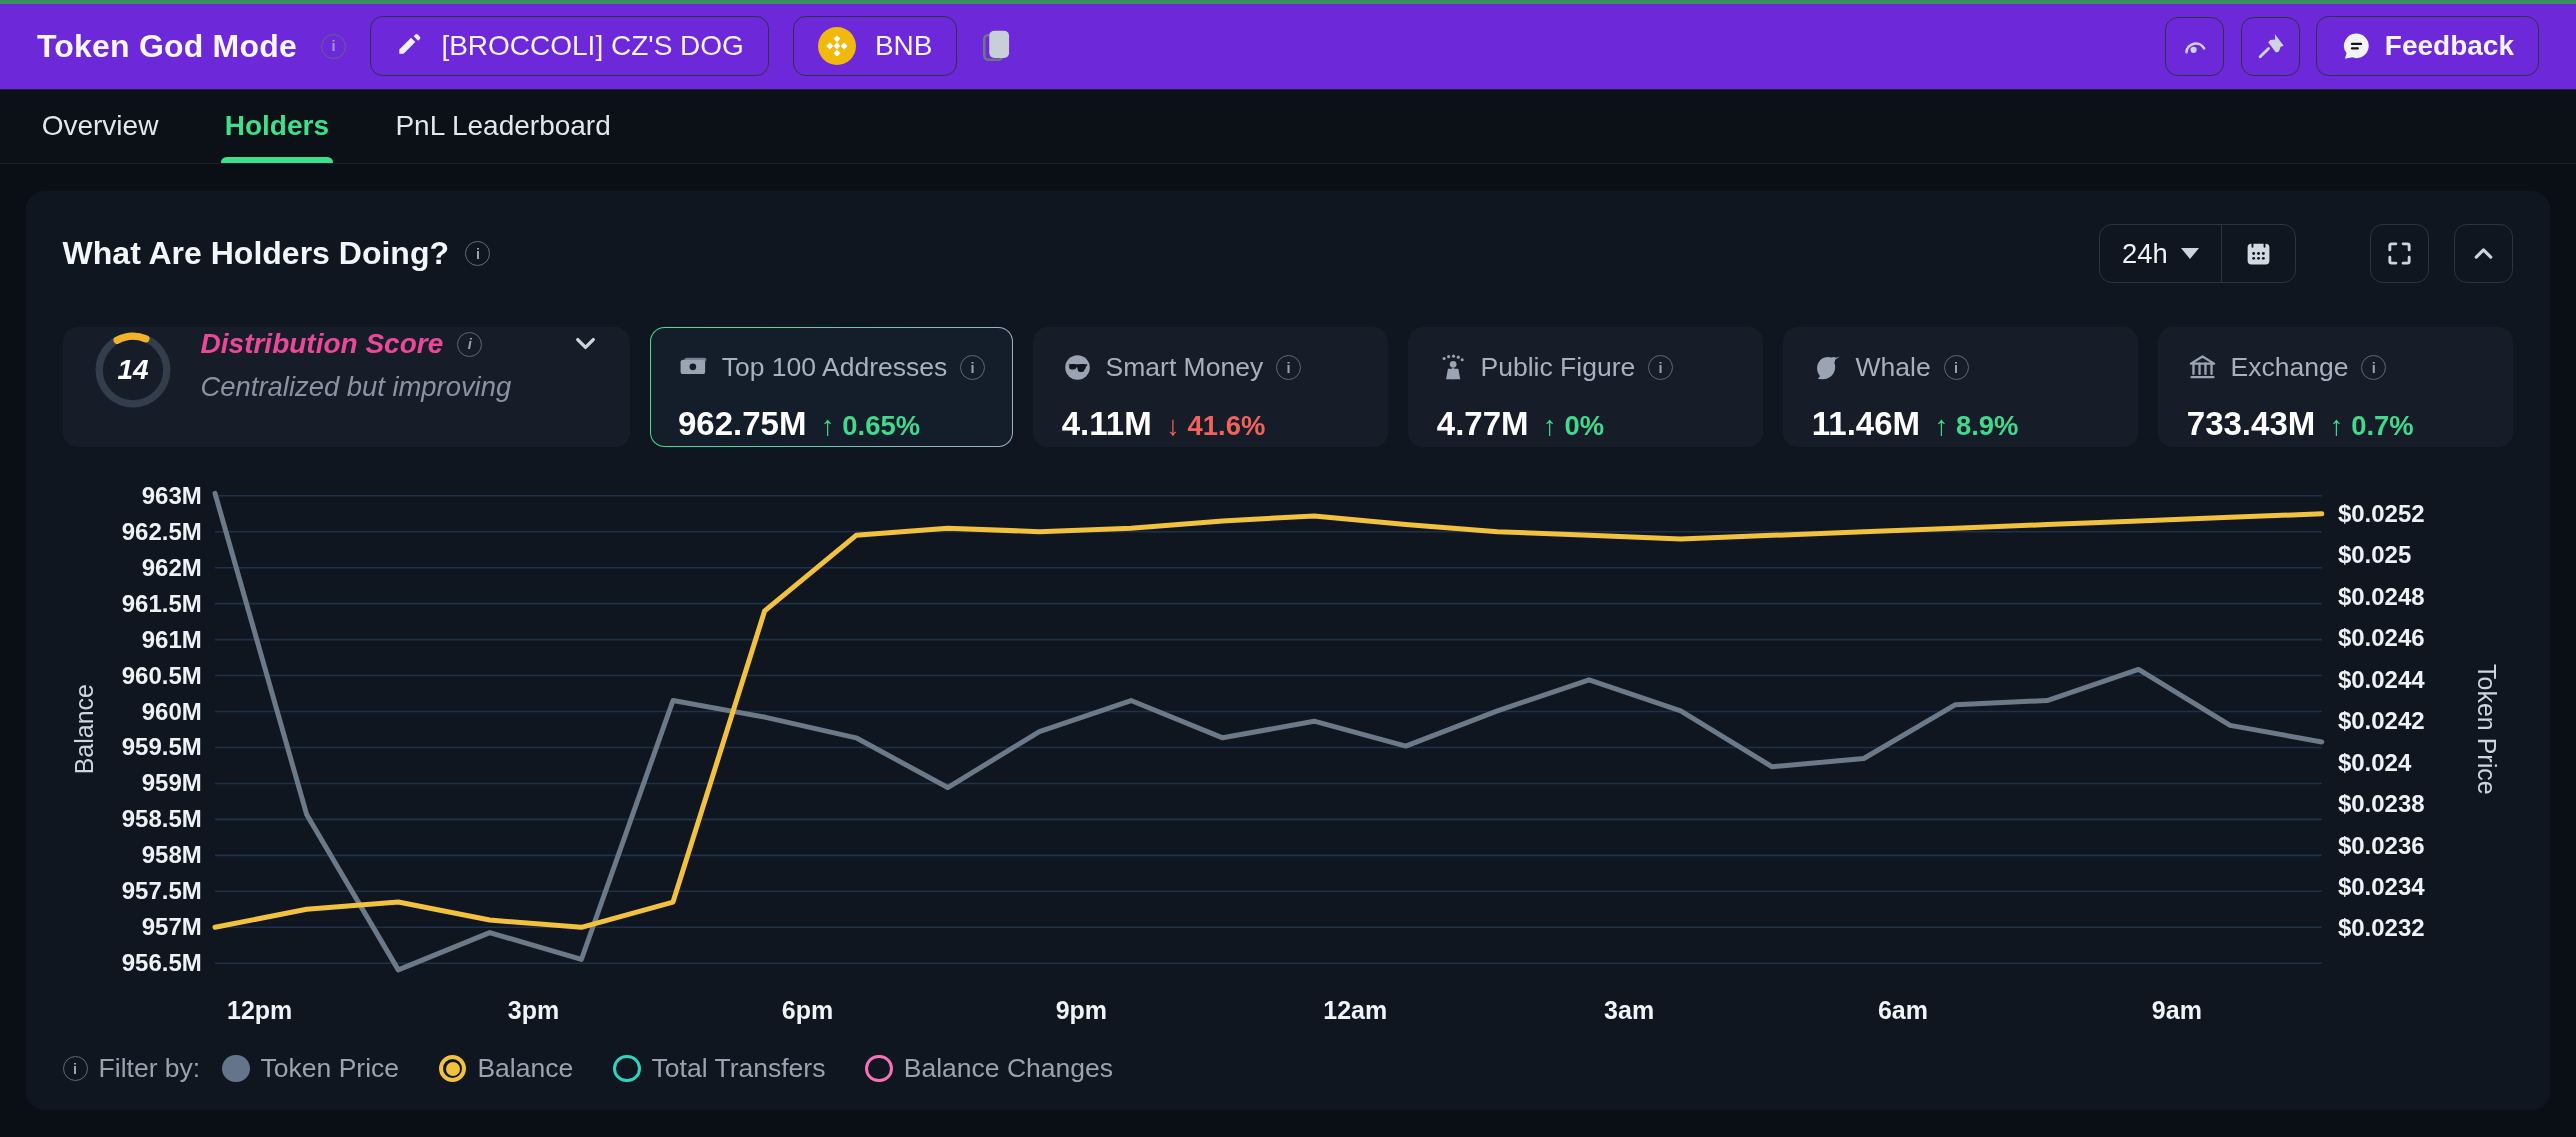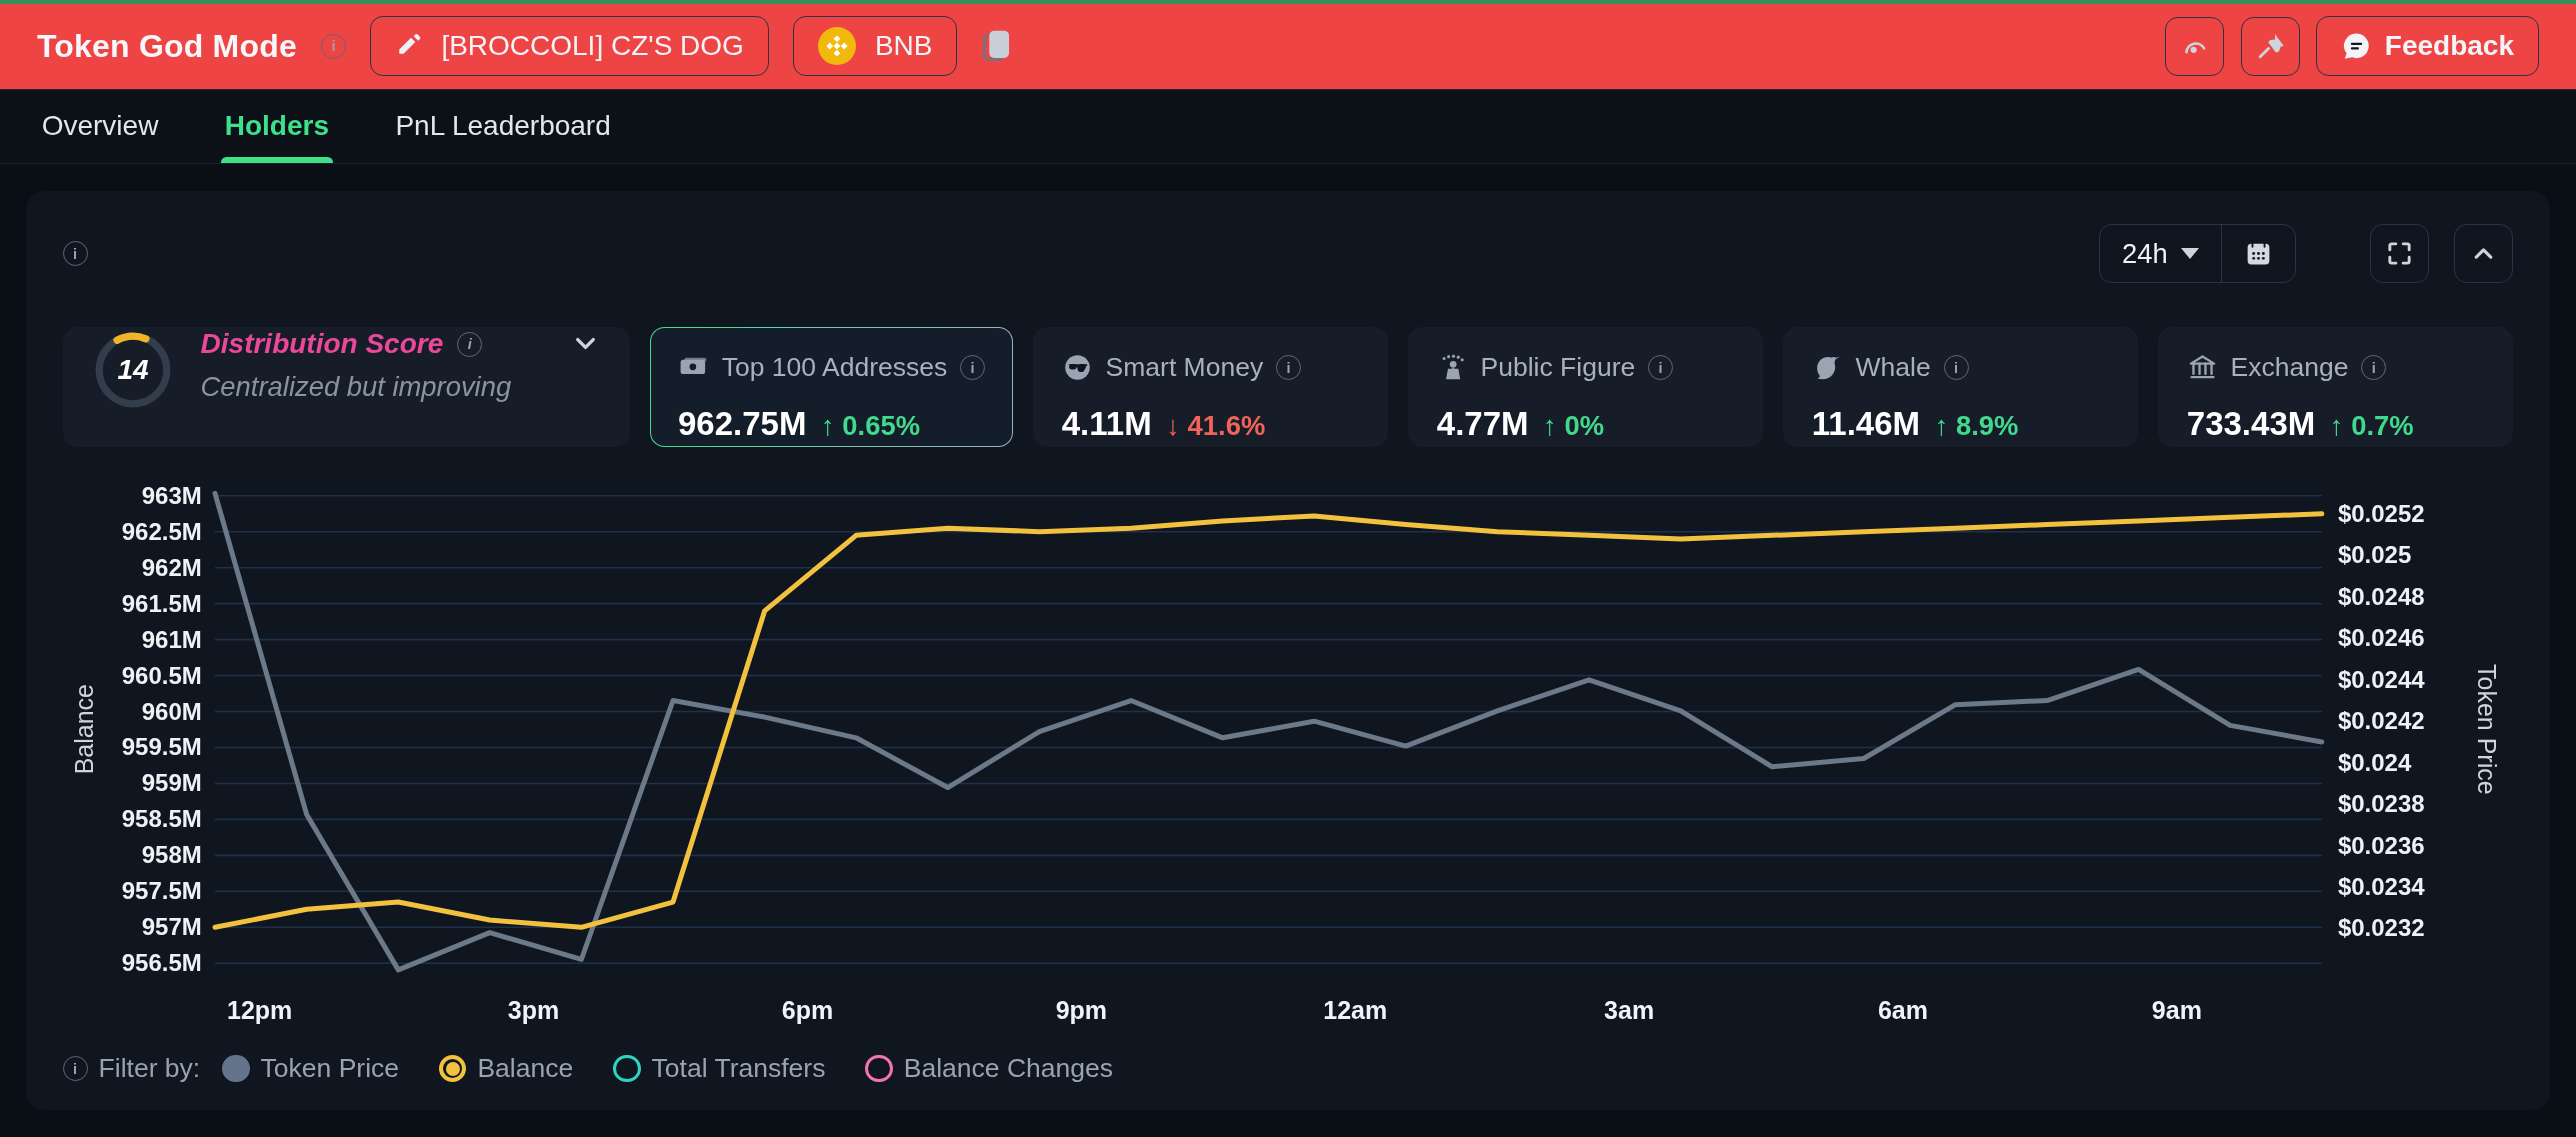--- a/index.html
+++ b/index.html
@@ -2,21 +2,21 @@
 <html style="font-size:14.6px"><head>
 <meta charset="utf-8">
 <style>
   * { margin:0; padding:0; box-sizing:border-box; }
   html,body { width:2576px; height:1137px; overflow:hidden; background:#0a0e15;
               font-family:"Liberation Sans", sans-serif; color:#e8ebf0; }
   .page { width:2576px; height:1137px; display:flex; flex-direction:column; }
   .top-strip { height:4.6px; background:#3a8f5f; }
 
   
-  .app-header { height:103px; background:#ef4444; display:flex; align-items:center;
+  .app-header { height:103px; background:#6d28d9; display:flex; align-items:center;
                 justify-content:space-between; padding:0 37px; border-bottom:0.9px solid #1e2631; }
   .header-left, .header-right { display:flex; align-items:center; gap:24px; }
   h1.title { font-size:32px; font-weight:700; color:#f5f7fa; letter-spacing:0.2px; }
   .info { width:25px; height:25px; min-width:25px; border:1.8px solid #5f6975; border-radius:50%;
           display:inline-flex; align-items:center; justify-content:center; }
   .info::after { content:'i'; font-size:14.6px; font-weight:700; color:#9aa3b1; }
   .pill { display:inline-flex; align-items:center; gap:19px; height:60px; padding:0 24px;
           background:transparent; border:1.8px solid #2a3442; border-radius:12.8px; color:#f1f4f8;
           font-size:28px; font-family:inherit; cursor:pointer; }
   .icon-plain { background:none; border:none; cursor:pointer; display:inline-flex; }
@@ -176,20 +176,21 @@
   <nav class="tabbar" id="tabbar">
       <button class="tab">Overview</button>
       <button class="tab active">Holders</button>
       <button class="tab">PnL Leaderboard</button>
     </nav>
 
   <main>
     <section class="panel">
 
       <div class="panel-head">
+        <h2>What Are Holders Doing?</h2>
         <span class="info"></span>
         <div class="controls">
           <div class="tf-group">
             <button class="tf-btn">
               <span>24h</span>
               <i class="caret-down"></i>
             </button>
             <div class="vdiv"></div>
             <button class="tf-btn">
               <span class="cicon">

